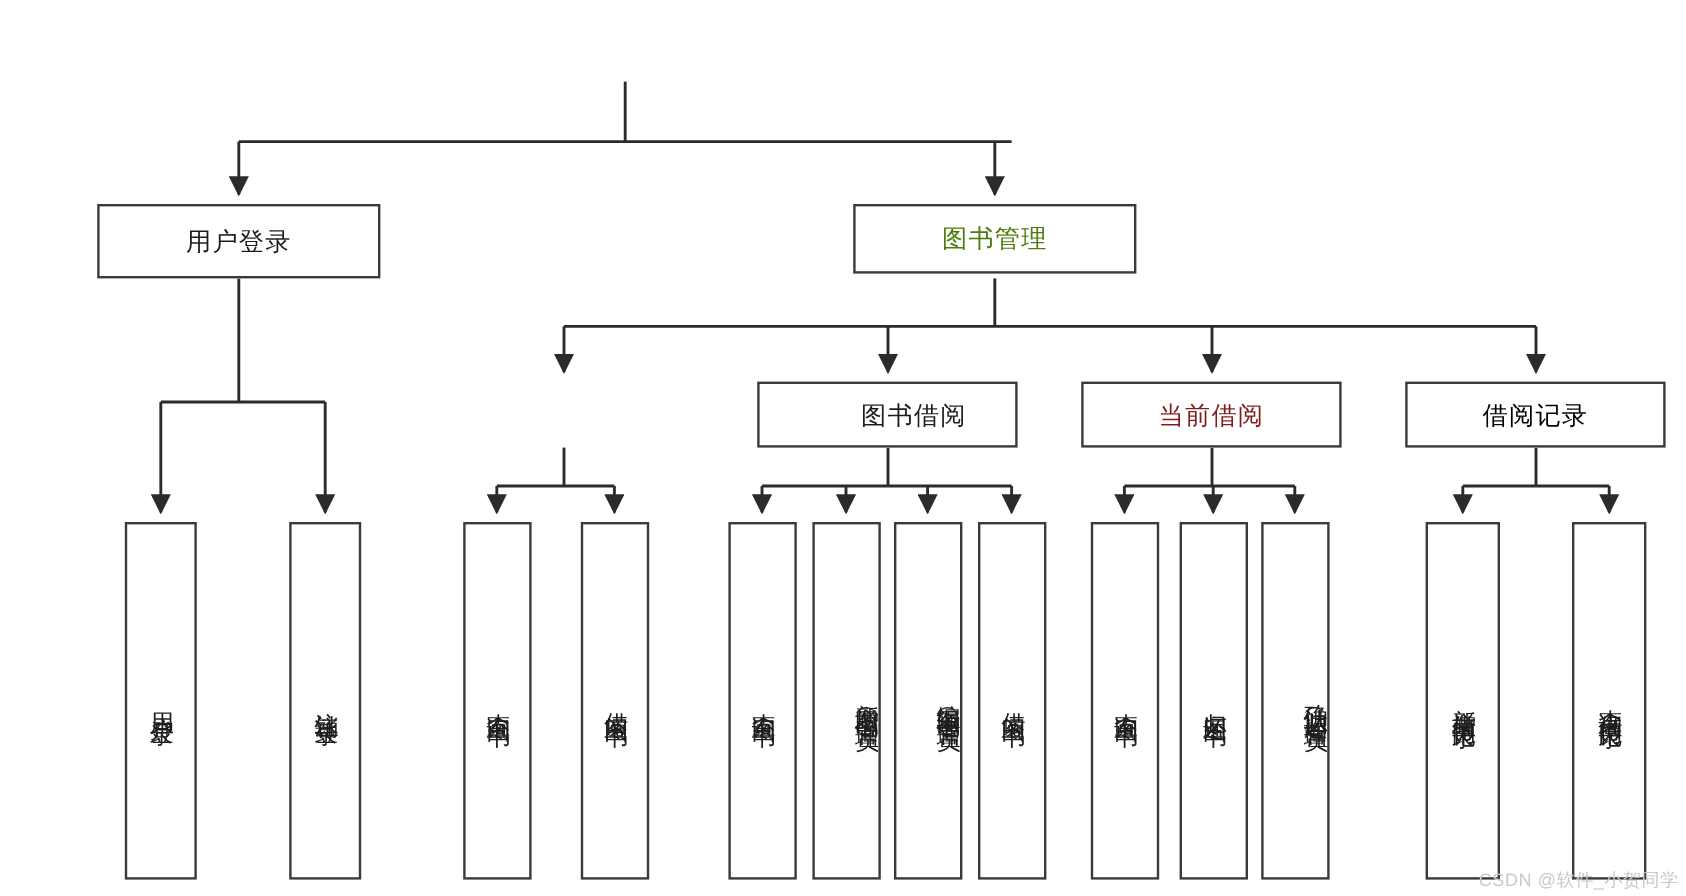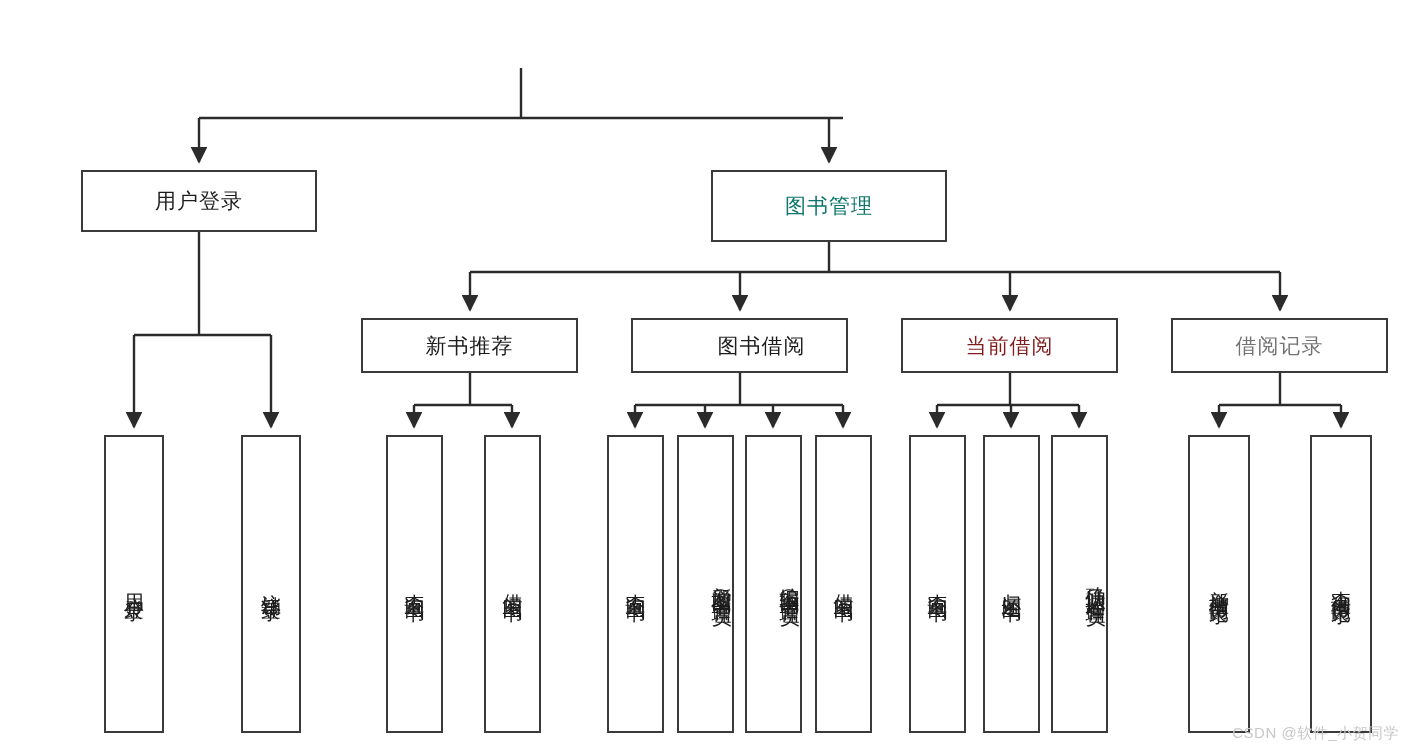--- a/index.html
+++ b/index.html
@@ -68,26 +68,25 @@
 
       <path d="M 1280 373 L 1280 405"></path>
       <path d="M 1219 405 L 1341 405"></path>
       <path d="M 1219 405 L 1219 427" marker-end="url(#arrow)"></path>
       <path d="M 1341 405 L 1341 427" marker-end="url(#arrow)"></path>
     </g>
   </svg>
 
 
   <div class="node h" style="left: 81px; top: 170px; width: 236px; height: 62px; border-color: rgb(58, 58, 58); background: rgb(255, 255, 255); color: rgb(29, 29, 29);">用户登录</div>
-  <div class="node h" style="left: 711px; top: 170px; width: 236px; height: 72px; border-color: rgb(58, 58, 58); background: rgb(255, 255, 255); color: #0f766e;">图书管理</div>
+  <div class="node h" style="left: 711px; top: 170px; width: 236px; height: 58px; border-color: rgb(58, 58, 58); background: rgb(255, 255, 255); color: #4d7c0f;">图书管理</div>
 
-  <div class="node h" style="left: 361px; top: 318px; width: 217px; height: 55px; border-color: rgb(58, 58, 58); background: rgb(255, 255, 255); color: rgb(29, 29, 29);">新书推荐</div>
   <div class="node h" style="left: 631px; top: 318px; width: 217px; height: 55px; border-color: rgb(58, 58, 58); background: rgb(255, 255, 255); color: rgb(29, 29, 29); padding-left: 44px;">图书借阅</div>
   <div class="node h" style="left: 901px; top: 318px; width: 217px; height: 55px; border-color: rgb(58, 58, 58); background: rgb(255, 255, 255); color: #7f1d1d;">当前借阅</div>
-  <div class="node h" style="left: 1171px; top: 318px; width: 217px; height: 55px; border-color: rgb(58, 58, 58); background: rgb(255, 255, 255); color: #737373;">借阅记录</div>
+  <div class="node h" style="left: 1171px; top: 318px; width: 217px; height: 55px; border-color: rgb(58, 58, 58); background: rgb(255, 255, 255); color: #000000;">借阅记录</div>
 
   <div class="node v" style="left: 104px; top: 435px; width: 60px; height: 298px; border-color: rgb(58, 58, 58); background: rgb(255, 255, 255); color: rgb(29, 29, 29);">用户登录</div>
   <div class="node v" style="left: 241px; top: 435px; width: 60px; height: 298px; border-color: rgb(58, 58, 58); background: rgb(255, 255, 255); color: rgb(29, 29, 29);">注销登录</div>
   <div class="node v" style="left: 386px; top: 435px; width: 57px; height: 298px; border-color: rgb(58, 58, 58); background: rgb(255, 255, 255); color: rgb(29, 29, 29);">查询图书</div>
   <div class="node v" style="left: 484px; top: 435px; width: 57px; height: 298px; border-color: rgb(58, 58, 58); background: rgb(255, 255, 255); color: rgb(29, 29, 29);">借阅图书</div>
   <div class="node v" style="left: 607px; top: 435px; width: 57px; height: 298px; border-color: rgb(58, 58, 58); background: rgb(255, 255, 255); color: rgb(29, 29, 29);">查询图书</div>
   <div class="node v top" style="left: 677px; top: 435px; width: 57px; height: 298px; border-color: rgb(58, 58, 58); background: rgb(255, 255, 255); color: rgb(29, 29, 29);">新增图书（管理员）</div>
   <div class="node v top" style="left: 745px; top: 435px; width: 57px; height: 298px; border-color: rgb(58, 58, 58); background: rgb(255, 255, 255); color: rgb(29, 29, 29);">编辑图书（管理员）</div>
   <div class="node v" style="left: 815px; top: 435px; width: 57px; height: 298px; border-color: rgb(58, 58, 58); background: rgb(255, 255, 255); color: rgb(29, 29, 29);">借阅图书</div>
   <div class="node v" style="left: 909px; top: 435px; width: 57px; height: 298px; border-color: rgb(58, 58, 58); background: rgb(255, 255, 255); color: rgb(29, 29, 29);">查询图书</div>

